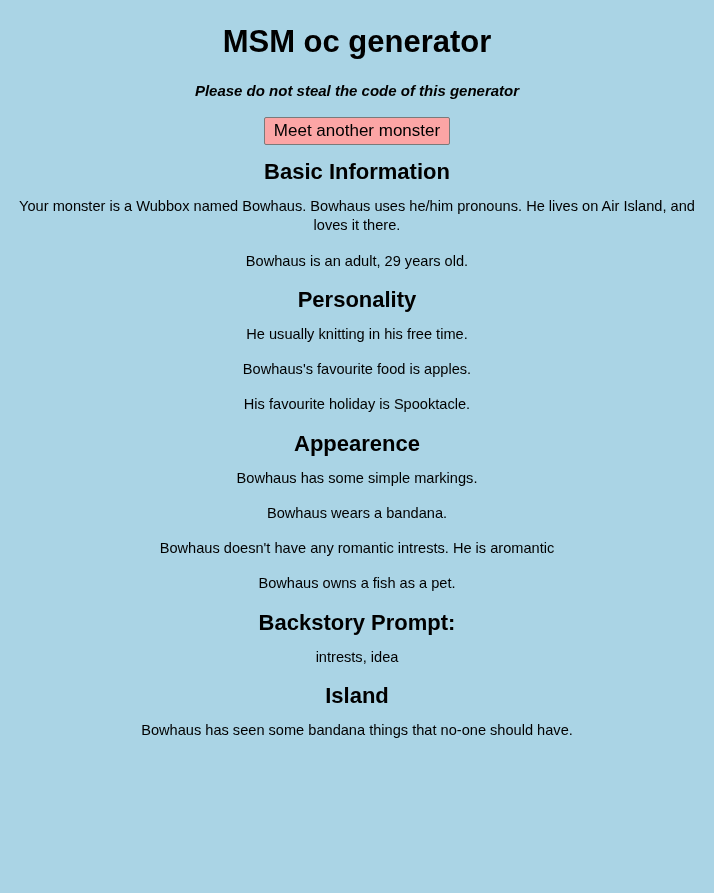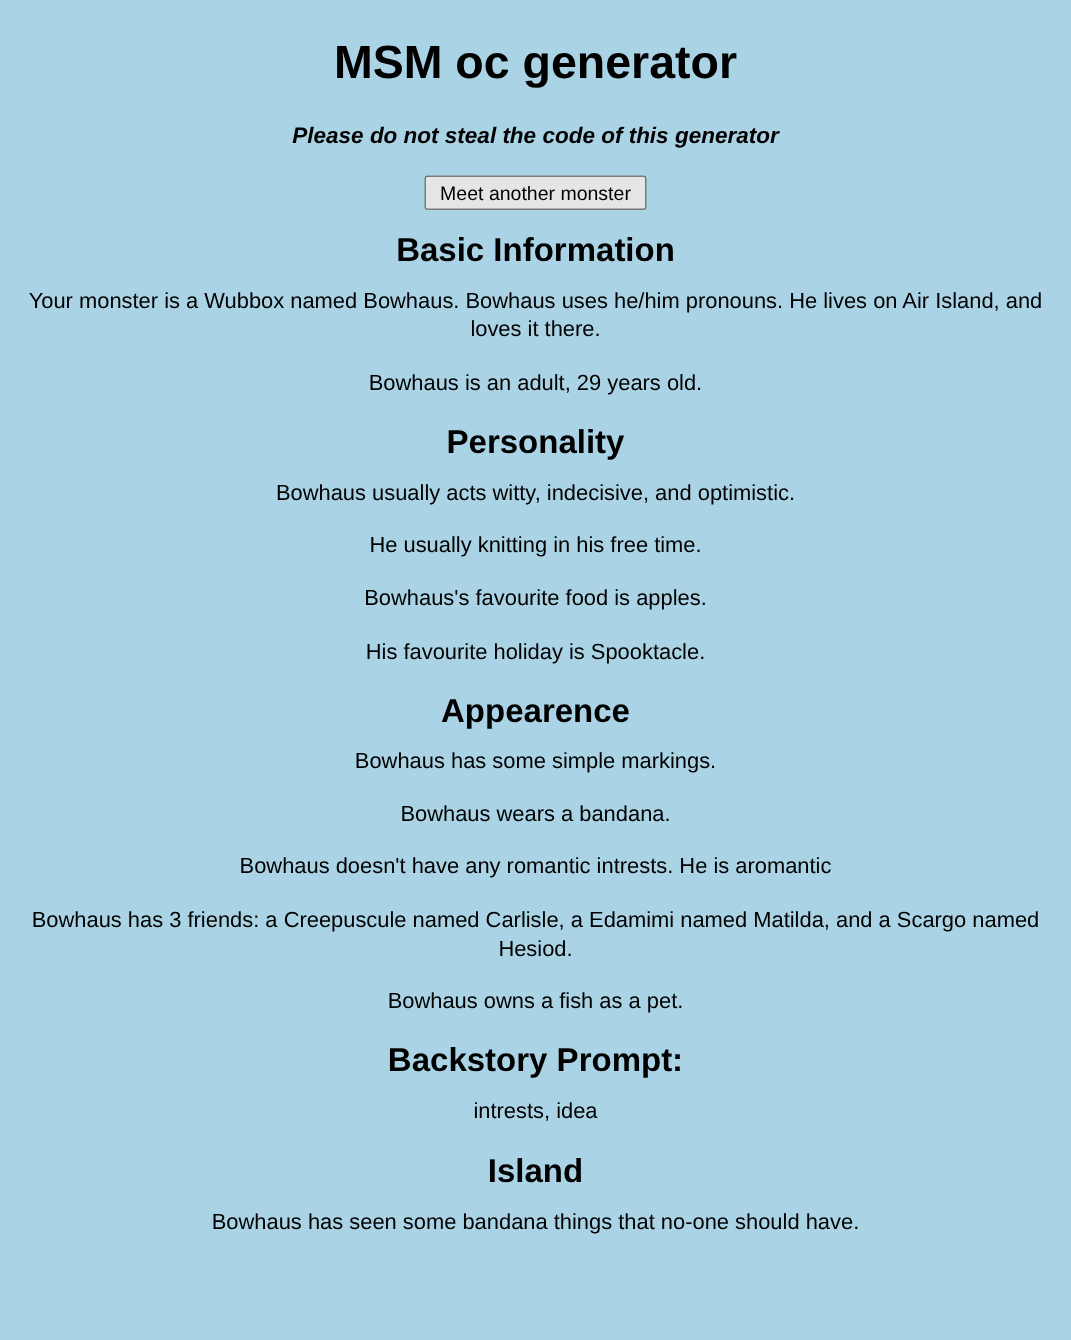--- a/index.html
+++ b/index.html
@@ -31,23 +31,23 @@
     font-size: 15px;
     font-style: italic;
     font-weight: bold;
     margin: 0 0 18px 0;
   }
   .btn-row {
     margin-bottom: 14px;
   }
   button.generate {
     font-family: "Liberation Sans", sans-serif;
-    font-size: 13px;
+    font-size: 17px;
     padding: 3px 9px;
-    background: #e5e5e5;
+    background: #fca5a5;
     border: 1px solid #7a7a7a;
     border-radius: 2px;
     color: #000;
     cursor: pointer;
   }
   h2.section {
     font-family: "Liberation Sans", sans-serif;
     font-size: 22px;
     font-weight: bold;
     margin: 14px 0 12px 0;
@@ -75,31 +75,29 @@
 
   <div class="btn-row">
     <button class="generate">Meet another monster</button>
   </div>
 
   <h2 class="section">Basic Information</h2>
   <p class="line">Your monster is a Wubbox named Bowhaus. Bowhaus uses he/him pronouns. He lives on Air Island, and loves it there.</p>
   <p class="line">Bowhaus is an adult, 29 years old.</p>
 
   <h2 class="section">Personality</h2>
-  <p class="line">Bowhaus usually acts witty, indecisive, and optimistic.</p>
   <p class="line">He usually knitting in his free time.</p>
   <p class="line">Bowhaus's favourite food is apples.</p>
   <p class="line">His favourite holiday is Spooktacle.</p>
 
   <h2 class="section">Appearence</h2>
   <p class="line">Bowhaus has some simple markings.</p>
   <p class="line">Bowhaus wears a bandana.</p>
 
   <p class="line">Bowhaus doesn't have any romantic intrests. He is aromantic</p>
-  <p class="line">Bowhaus has 3 friends: a Creepuscule named Carlisle, a Edamimi named Matilda, and a Scargo named Hesiod.</p>
   <p class="line">Bowhaus owns a fish as a pet.</p>
 
   <h2 class="section">Backstory Prompt:</h2>
   <p class="line">intrests, idea</p>
 
   <h2 class="section">Island</h2>
   <p class="line">Bowhaus has seen some bandana things that no-one should have.</p>
 
 </div>
 

